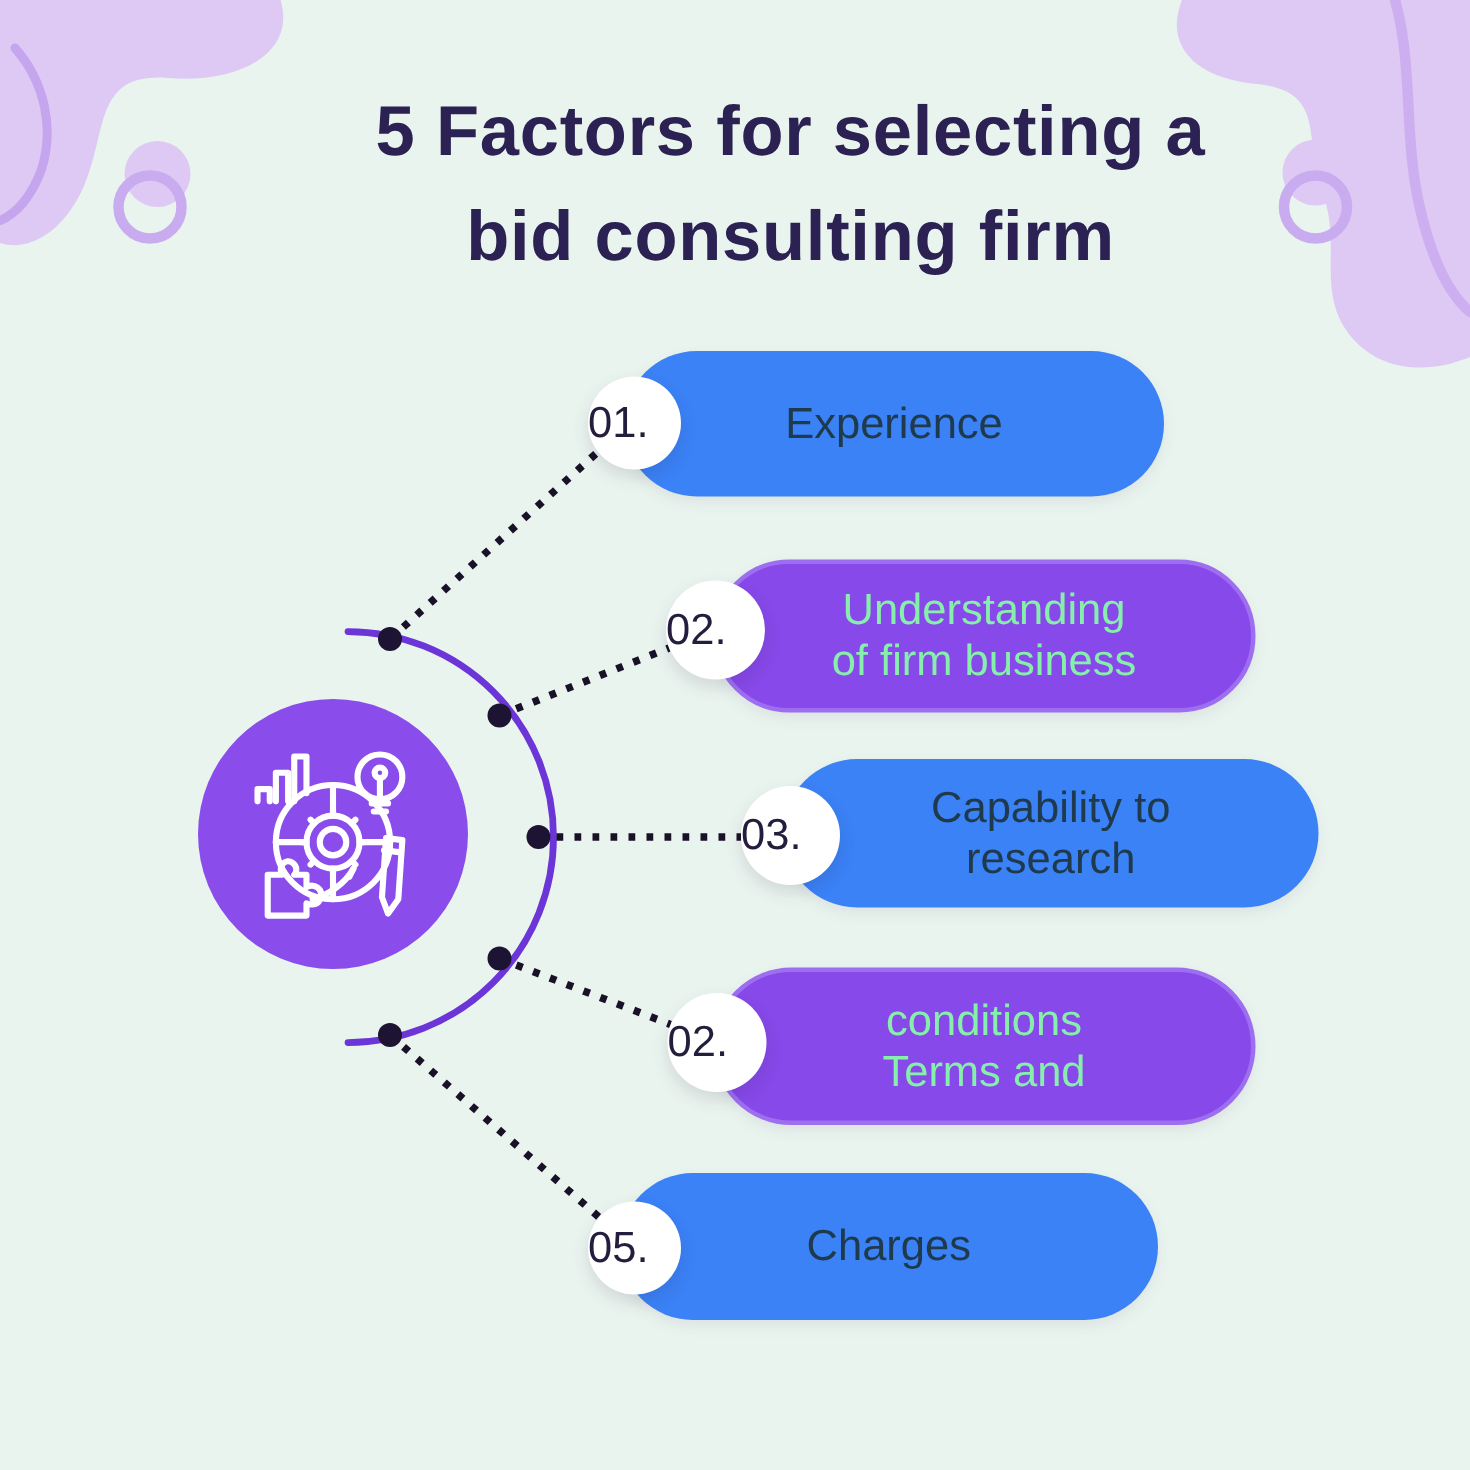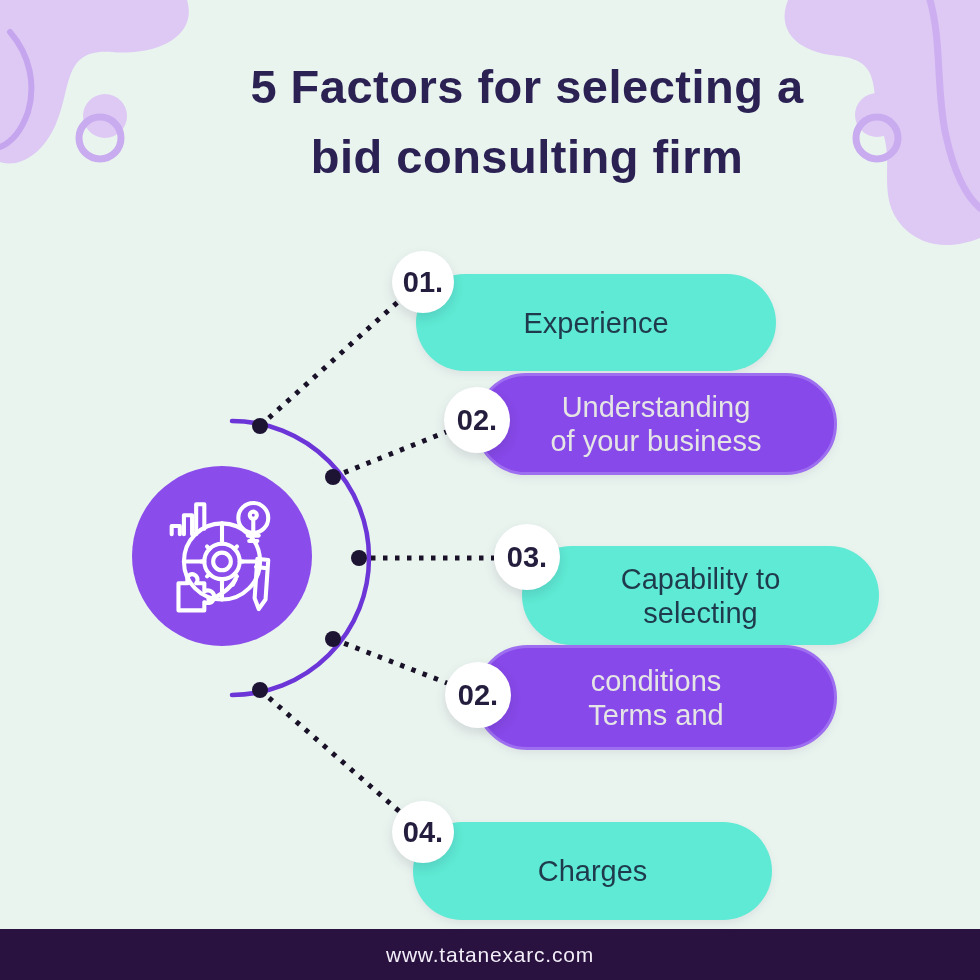--- a/index.html
+++ b/index.html
@@ -26,28 +26,28 @@
     border-radius:50%;background:#8a4ceb;
     display:flex;align-items:center;justify-content:center;
   }
 
   .pill{
     position:absolute;border-radius:58px;
     display:flex;flex-direction:column;align-items:center;justify-content:center;
     text-align:center;font-weight:500;font-size:29px;line-height:34px;
     box-shadow:0 4px 10px rgba(35,20,70,.07);
   }
-  .pill.teal{background:#5eead4;color:#1e3a4c;margin-top:40px;}
-  .pill.purple{background:#8749e9;color:#e5e5e5;border:3px solid #9d6ff0;}
+  .pill.teal{background:#3b82f6;color:#1e3a4c;}
+  .pill.purple{background:#8749e9;color:#86efac;border:3px solid #9d6ff0;}
   .pill-line{display:block;}
 
   .badge{
     position:absolute;border-radius:50%;background:#ffffff;
-    display:flex;align-items:center;justify-content:center;
-    font-weight:bold;font-size:29px;color:#241d3d;
+    display:flex;align-items:center;
+    font-weight:normal;font-size:29px;color:#241d3d;
     box-shadow:0 5px 12px rgba(30,20,60,.12);
   }
 
   
   .f1-pill{left:416px;top:234px;width:360px;height:97px;}
   .f1-badge{left:392px;top:251px;width:62px;height:62px;}
   .f2-pill{left:475px;top:373px;width:356px;height:96px;}
   .f2-badge{left:444px;top:387px;width:66px;height:66px;}
   .f3-pill{left:522px;top:506px;width:357px;height:99px;text-align:center;}
   .f3-badge{left:494px;top:524px;width:66px;height:66px;}
@@ -158,47 +158,44 @@
   <div class="pill teal f1-pill">
     <span class="pill-line">Experience</span>
     <span class="pill-line"></span>
   </div>
   <div class="badge f1-badge">
     <span>01.</span>
   </div>
 
   <div class="pill purple f2-pill">
     <span class="pill-line">Understanding</span>
-    <span class="pill-line">of your business</span>
+    <span class="pill-line">of firm business</span>
   </div>
   <div class="badge f2-badge">
     <span>02.</span>
   </div>
 
   <div class="pill teal f3-pill">
     <span class="pill-line">Capability to</span>
-    <span class="pill-line">selecting</span>
+    <span class="pill-line">research</span>
   </div>
   <div class="badge f3-badge">
     <span>03.</span>
   </div>
 
   <div class="pill purple f4-pill">
     <span class="pill-line">conditions</span>
     <span class="pill-line">Terms and</span>
   </div>
   <div class="badge f4-badge">
     <span>02.</span>
   </div>
 
   <div class="pill teal f5-pill">
     <span class="pill-line">Charges</span>
     <span class="pill-line"></span>
   </div>
   <div class="badge f5-badge">
-    <span>04.</span>
-  </div>
-
-  <div class="footer">
-    <span>www.tatanexarc.com</span>
-  </div>
+    <span>05.</span>
+  </div>
+
 
 </div>
 
 </body></html>

